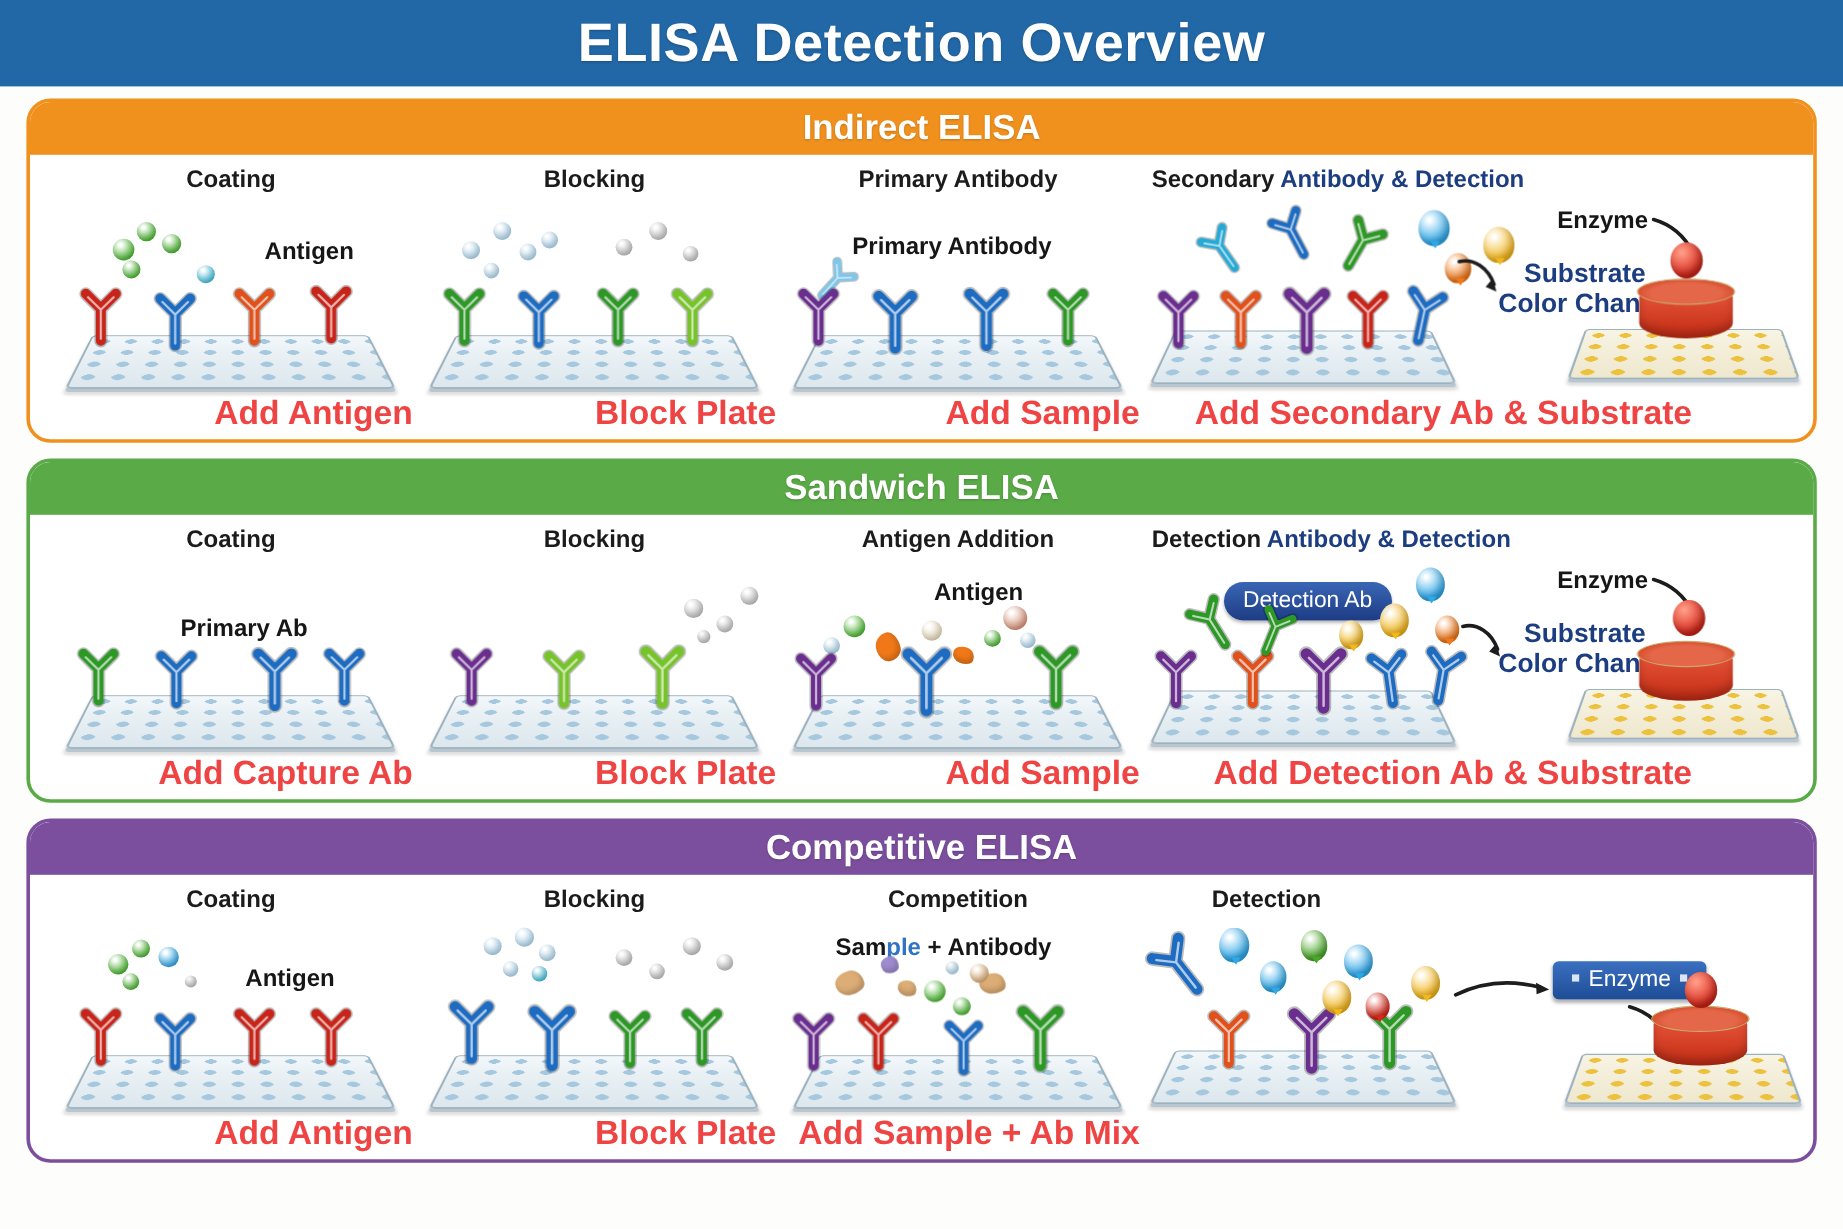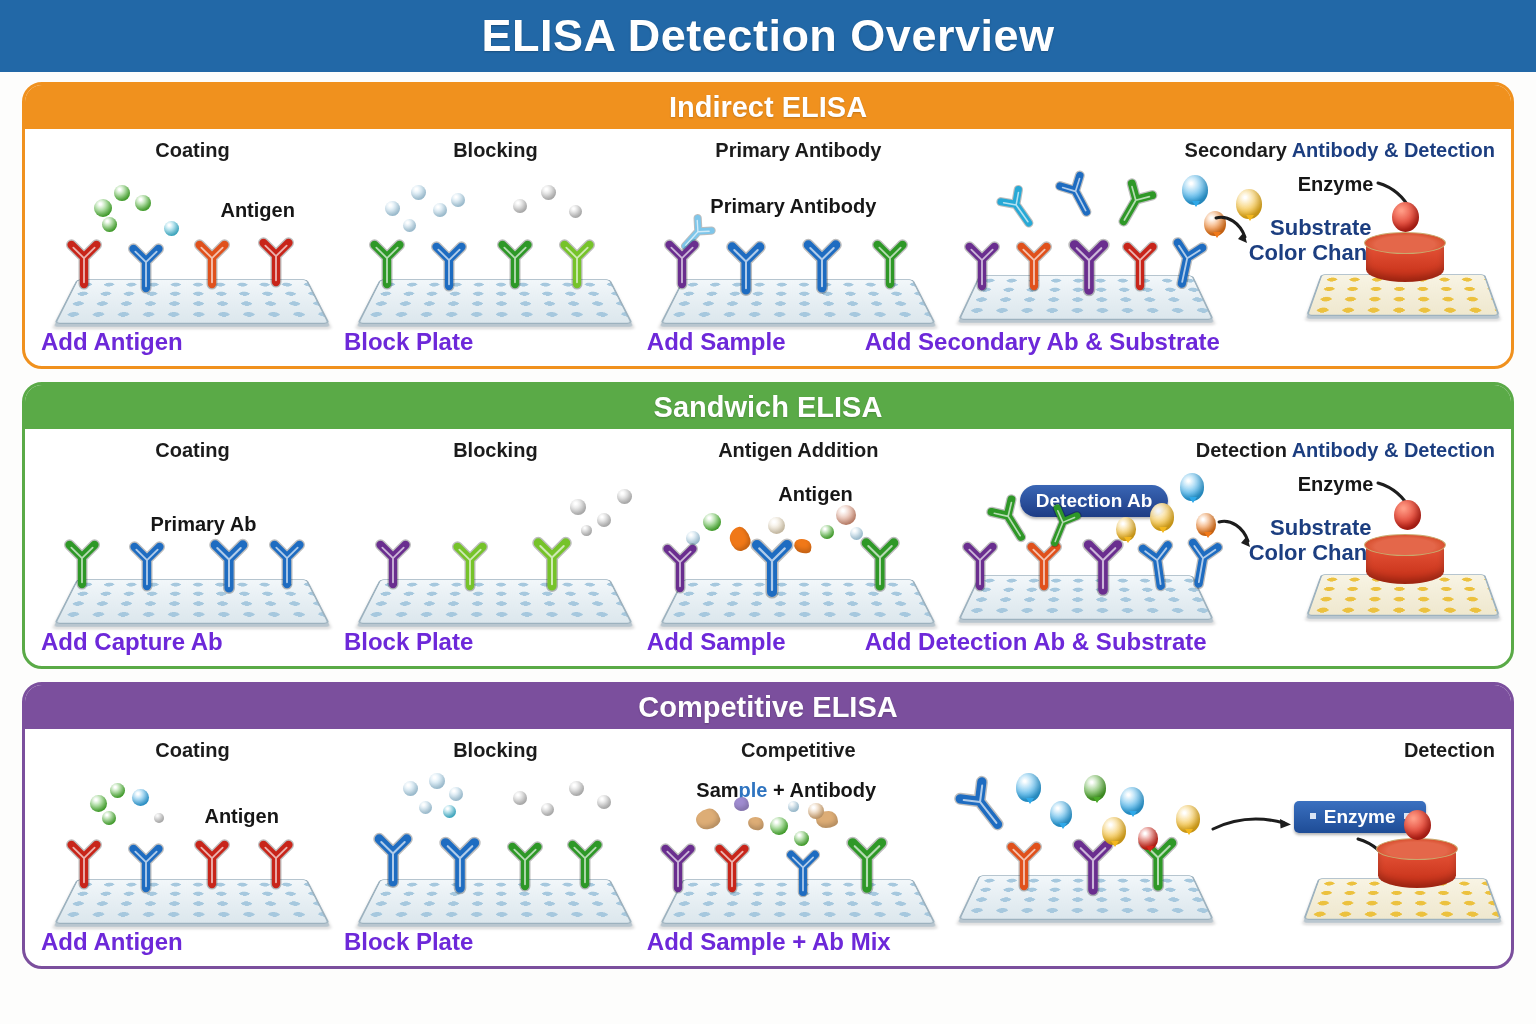--- a/index.html
+++ b/index.html
@@ -13,43 +13,43 @@
   .panel-head{height:44px;display:flex;align-items:center;justify-content:center;color:#fff;font-size:29px;font-weight:800;text-shadow:0 1px 2px rgba(0,0,0,.2)}
   .panel--indirect{border-color:#f0911e}.panel--indirect .panel-head{background:#f0911e}
   .panel--sandwich{border-color:#5aaa47}.panel--sandwich .panel-head{background:#5aaa47}
   .panel--competitive{border-color:#7b4f9d}.panel--competitive .panel-head{background:#7b4f9d}
 
   .steps{display:flex;padding:2px 16px 8px}
   .step{flex:1 1 0;display:flex;flex-direction:column;min-width:0}
   .step--wide{flex:1.8 1 0}
   .step-title{font-size:20px;font-weight:800;color:#1b1b1b;text-align:center;padding-top:8px;height:34px;white-space:nowrap}
   .step-title .accent{color:#1c3e80}
-  .step--wide .step-title{text-align:right;padding-left:10px}
+  .step--wide .step-title{text-align:left;padding-left:10px}
   .panel--competitive .step--wide .step-title{padding-left:60px}
   .scene{position:relative;height:155px}
   .stage{position:relative;width:300px;height:100%;margin:0 auto}
   .stage--wide{width:540px;margin:0 0 0 8px}
-  .caption{font-size:24px;font-weight:700;color:#6d28d9;text-align:left;height:30px;white-space:nowrap}
+  .caption{font-size:28px;font-weight:700;color:#ef4444;text-align:right;height:30px;white-space:nowrap}
   .caption--wide{transform:translateX(-85px)}
 
   .plate{position:absolute;height:76px;border:2px solid #9db2bf;border-radius:5px;
     transform:perspective(300px) rotateX(48deg);transform-origin:50% 100%;
     background-image:radial-gradient(9px 6px at 13px 9px,#a6c8de 62%,rgba(0,0,0,0) 63%),linear-gradient(#f2f7fa,#dce7ed);
     background-size:26px 18px,100% 100%;
     box-shadow:0 5px 0 -1px #b9c6cf,0 8px 3px rgba(0,0,0,.12)}
   .plate--yellow{background-image:radial-gradient(9px 6px at 13px 9px,#ecc13e 62%,rgba(0,0,0,0) 63%),linear-gradient(#f8f4e4,#efe8cf)}
 
   .ab{position:absolute;width:40px;height:48px;overflow:visible}
   .sph{position:absolute;border-radius:50%;background:radial-gradient(circle at 35% 28%,#fff 6%,currentColor 75%);box-shadow:inset -2px -3px 5px rgba(0,0,0,.18)}
   .bln{position:absolute;border-radius:50% 50% 48% 48%;background:radial-gradient(circle at 35% 28%,rgba(255,255,255,.95) 4%,currentColor 70%);box-shadow:inset -3px -4px 6px rgba(0,0,0,.22)}
   .bln::after{content:"";position:absolute;left:40%;bottom:-6px;border:4px solid transparent;border-top:6px solid currentColor}
   .blob{position:absolute;background:currentColor;border-radius:58% 42% 55% 45%/48% 62% 38% 52%;box-shadow:inset -2px -3px 4px rgba(0,0,0,.18)}
   .slabel{position:absolute;font-size:20px;font-weight:700;color:#161616;white-space:nowrap}
   .navy2{position:absolute;font-size:22px;font-weight:800;color:#1c3e80;line-height:1.15;text-align:center}
-  .badge{position:absolute;background:linear-gradient(#3a66b5,#1d3c85);color:#fff;font-weight:700;font-size:19px;padding:5px 16px;border-radius:16px;box-shadow:0 2px 3px rgba(0,0,0,.3);white-space:nowrap}
+  .badge{position:absolute;background:linear-gradient(#3a66b5,#1d3c85);color:#fff;font-weight:400;font-size:19px;padding:5px 16px;border-radius:16px;box-shadow:0 2px 3px rgba(0,0,0,.3);white-space:nowrap}
   .badge--rect{border-radius:5px;background:linear-gradient(#3a70c0,#1e4c96)}
   .badge--rect::before{content:"";display:inline-block;width:6px;height:6px;background:#d9e4f4;margin-right:8px;vertical-align:4px}
   .badge--rect::after{content:"";display:inline-block;width:6px;height:6px;background:#d9e4f4;margin-left:8px;vertical-align:4px}
   .dish{position:absolute;width:78px;height:40px;background:linear-gradient(#e8563a,#c22c14);border-radius:6px 6px 40px 40px/6px 6px 13px 13px;box-shadow:inset 0 -5px 7px rgba(0,0,0,.22)}
   .dish::before{content:"";position:absolute;top:-10px;left:-2px;right:-2px;height:20px;border-radius:50%;
     background:radial-gradient(ellipse at 50% 58%,#e4674a 52%,#d8502f 72%,#edd2a0 78%,#e9dab5 100%);border:1px solid #c9a96e}
   .ball{position:absolute;width:27px;height:30px;border-radius:50%;background:radial-gradient(circle at 35% 28%,#ff9b85 4%,#d6261a 72%);box-shadow:inset -3px -4px 6px rgba(0,0,0,.28)}
   .arrow{position:absolute;overflow:visible}
   .arrow path{stroke:#1d1d1d;stroke-width:3;fill:none;stroke-linecap:round}
   .arrow .ah{fill:#1d1d1d;stroke:none}
@@ -419,21 +419,21 @@
               </svg>
           <svg class="ab c-green" style="left:220px;bottom:40px" viewBox="0 0 24 28">
                 <use href="#absym"></use>
               </svg>
         </div>
           </div>
         <div class="caption">Block Plate</div>
       </div>
 
       <div class="step">
-        <div class="step-title"><span>Competitive</span></div>
+        <div class="step-title"><span>Competition</span></div>
         <div class="scene">
             <div class="stage">
           <div class="plate" style="left:12px;bottom:4px;width:272px"></div>
           <span class="slabel" style="left:48px;top:6px"><span>Sam</span><span style="color:#2f74c0">ple</span><span> + Antibody</span></span>
           <i class="blob c-tan" style="left:48px;top:36px;width:24px;height:20px;transform:rotate(-12deg)"></i>
           <i class="blob c-tan" style="left:100px;top:44px;width:16px;height:13px;transform:rotate(18deg)"></i>
           <i class="blob c-tan" style="left:168px;top:38px;width:22px;height:17px"></i>
           <i class="blob c-lav" style="left:86px;top:24px;width:15px;height:14px"></i>
           <i class="sph c-sgreen" style="left:122px;top:44px;width:18px;height:18px"></i>
           <i class="sph c-sgreen" style="left:146px;top:58px;width:15px;height:15px"></i>

